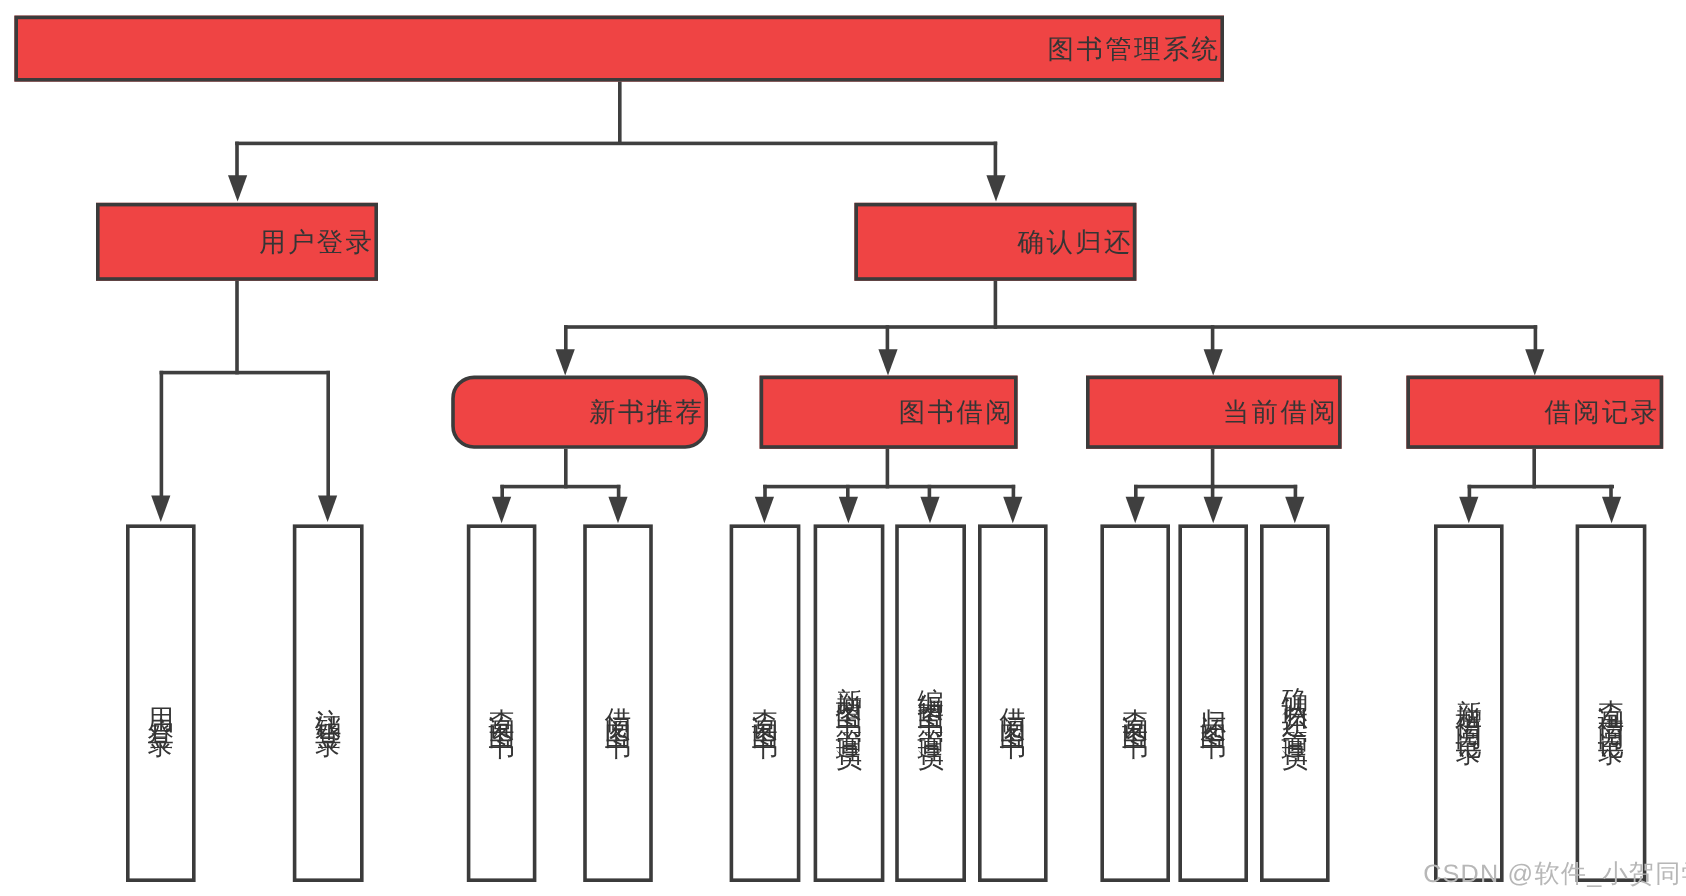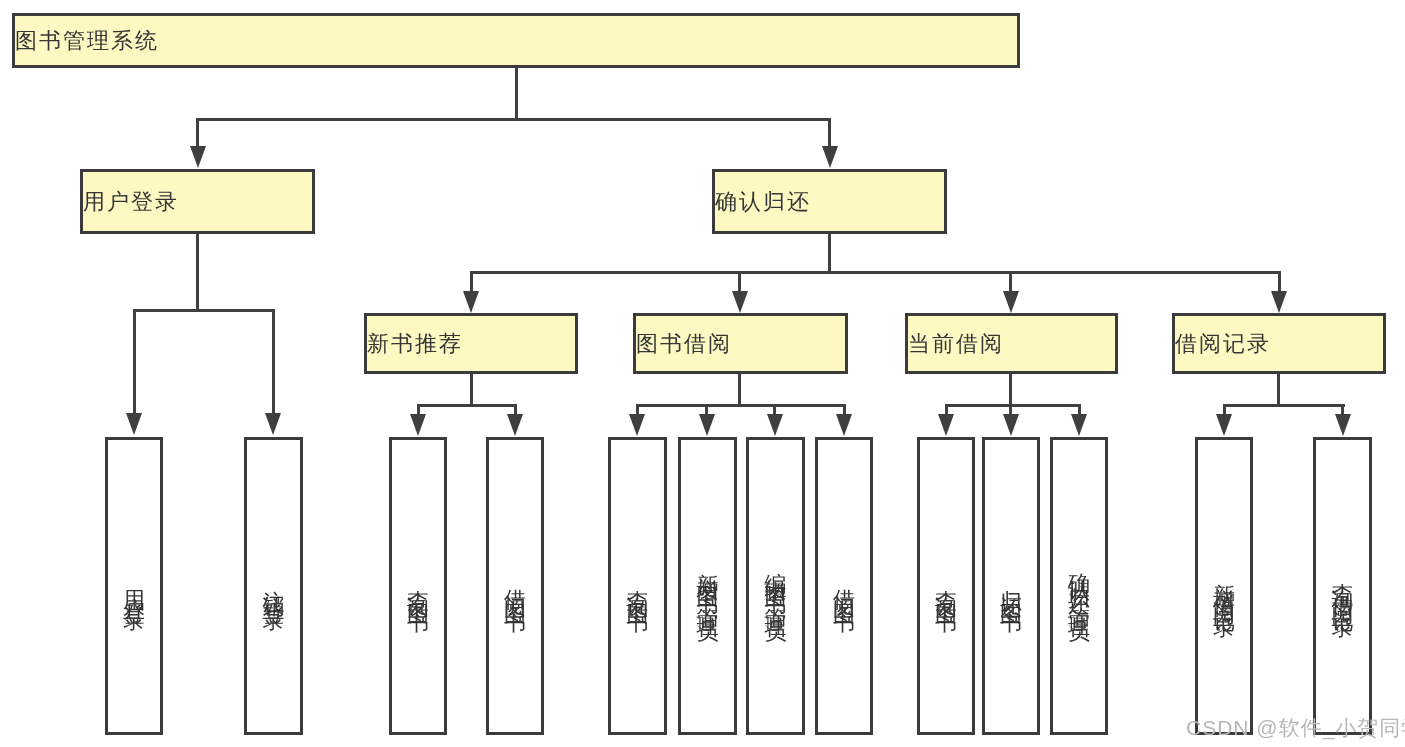--- a/index.html
+++ b/index.html
@@ -12,24 +12,24 @@
     width: 1405px;
     height: 747px;
     background: #ffffff;
     font-family: "Liberation Sans", "DejaVu Sans", sans-serif;
     overflow: hidden;
   }
   .box {
     position: absolute;
     box-sizing: border-box;
     border: 3px solid #3b3b3b;
-    background: #fef9c3;
+    background: #ef4444;
     display: flex;
     align-items: center;
-    justify-content: flex-start;
+    justify-content: flex-end;
     color: #353535;
     font-size: 22px;
     letter-spacing: 2px;
     white-space: nowrap;
   }
   .vbox {
     position: absolute;
     box-sizing: border-box;
     border: 3px solid #3b3b3b;
     background: #ffffff;
@@ -101,21 +101,21 @@
   <div class="line" style="left:470px;  top:271px; width:811px; height:3px;"></div>
   <div class="line" style="left:470px;  top:271px; width:3px;   height:22px;"></div>
   <div class="arrow" style="left:463px;  top:291px;"></div>
   <div class="line" style="left:738px;  top:271px; width:3px;   height:22px;"></div>
   <div class="arrow" style="left:732px;  top:291px;"></div>
   <div class="line" style="left:1009px; top:271px; width:3px;   height:22px;"></div>
   <div class="arrow" style="left:1003px; top:291px;"></div>
   <div class="line" style="left:1278px; top:271px; width:3px;   height:22px;"></div>
   <div class="arrow" style="left:1271px; top:291px;"></div>
 
-  <div class="box" style="left:364px; top:313px; width:214px; height:61px;">
+  <div class="box" style="left:376px; top:313px; width:214px; height:61px;border-radius:19px;">
     <span>新书推荐</span>
   </div>
   <div class="box" style="left:633px; top:313px; width:215px; height:61px;">
     <span>图书借阅</span>
   </div>
   <div class="box" style="left:905px; top:313px; width:213px; height:61px;">
     <span>当前借阅</span>
   </div>
   <div class="box" style="left:1172px; top:313px; width:214px; height:61px;">
     <span>借阅记录</span>

